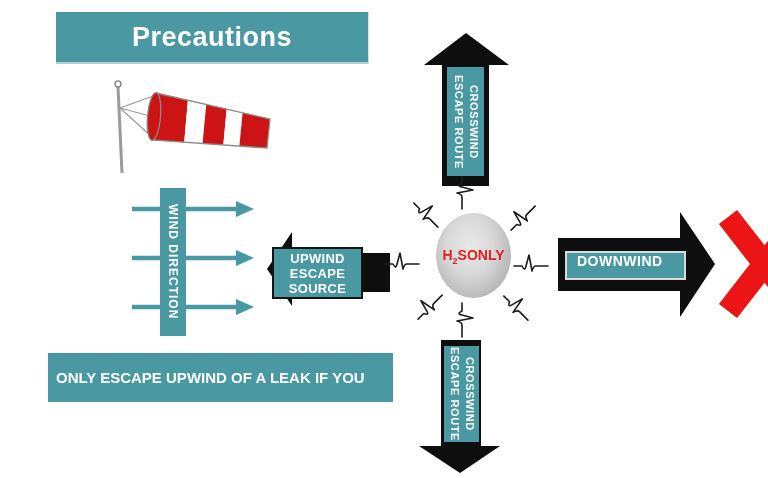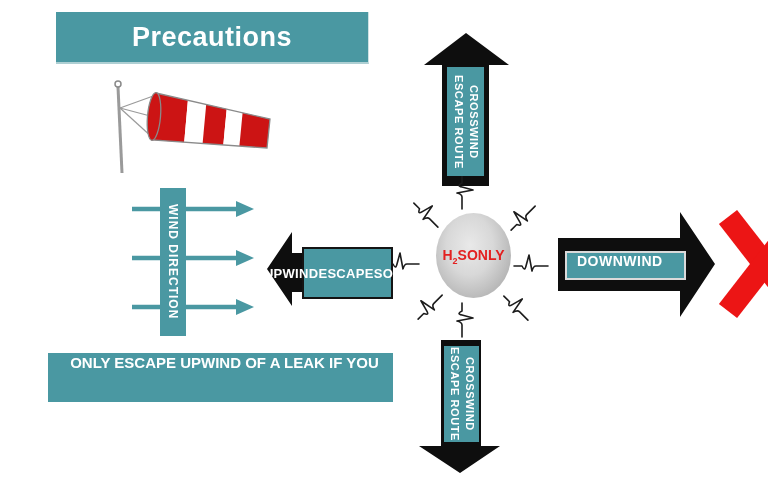--- a/index.html
+++ b/index.html
@@ -25,41 +25,41 @@
   }
   .cross{
     position:absolute;display:flex;align-items:center;justify-content:center;
   }
   .cross .vwrap{writing-mode:vertical-rl;text-align:center;height:100%;
     font-size:11px;letter-spacing:.6px;}
   .cross .vwrap div{line-height:15px;}
   #cross-top{left:399px;top:67px;width:37px;height:109px;}
   #cross-bottom{left:396px;top:346px;width:35px;height:96px;}
   .upwind{
-    position:absolute;left:254px;top:247px;width:87px;height:48px;
+    position:absolute;left:224px;top:247px;width:87px;height:48px;
     border:2px solid #141414;box-sizing:content-box;
-    display:flex;flex-direction:row;align-items:center;justify-content:center;
+    display:flex;flex-direction:column;align-items:center;justify-content:center;
     font-size:13px;line-height:15px;letter-spacing:.3px;text-align:center;
   }
   .downwind{
     position:absolute;left:517px;top:251px;width:121px;height:29px;
     border:2px solid #dadada;box-sizing:border-box;
     display:flex;padding-left:10px;
     font-size:14px;letter-spacing:.5px;
   }
   .leak{
     position:absolute;left:388px;top:213px;width:75px;height:85px;border-radius:50%;
     background:radial-gradient(ellipse at 45% 38%,#e9e9e9 0%,#d8d8d8 40%,#b6b6b6 75%,#9d9d9d 100%);
     display:flex;flex-direction:row;align-items:center;justify-content:center;
     color:#e32020;font-weight:bold;font-size:14px;line-height:15px;text-align:center;
   }
   .leak sub{font-size:9px;line-height:0;}
   .note{
     position:absolute;left:0;top:353px;width:345px;height:49px;
-    display:flex;justify-content:center;
+    display:flex;flex-direction:column;justify-content:center;
     padding-left:8px;box-sizing:border-box;
     font-size:15px;line-height:19px;white-space:pre;
   }
 </style>
 </head>
 <body>
 
 <div class="canvas">
 
   <svg class="layer" width="768" height="478" viewBox="0 0 768 478">

